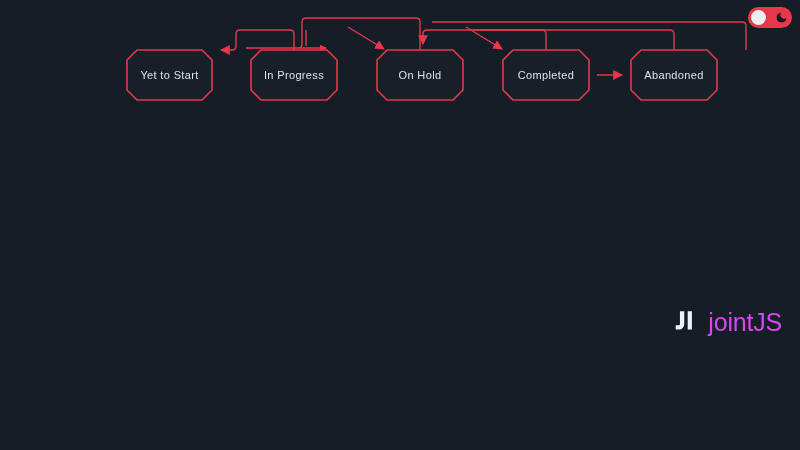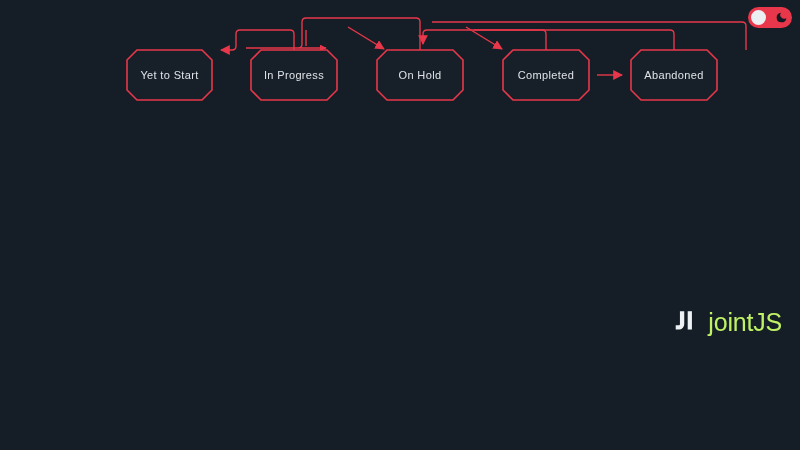--- a/index.html
+++ b/index.html
@@ -83,21 +83,21 @@
   #brand-logo {
     position: absolute;
     right: 18px;
     bottom: 18px;
     display: flex;
     align-items: center;
     gap: 9px;
     user-select: none;
   }
   #brand-logo .brand-text {
-    color: #bef264;
+    color: #d946ef;
     font-family: "Liberation Sans", sans-serif;
     font-size: 25px;
     font-weight: 400;
     letter-spacing: -0.2px;
     line-height: 1;
   }
 </style>
 </head>
 <body>
 

